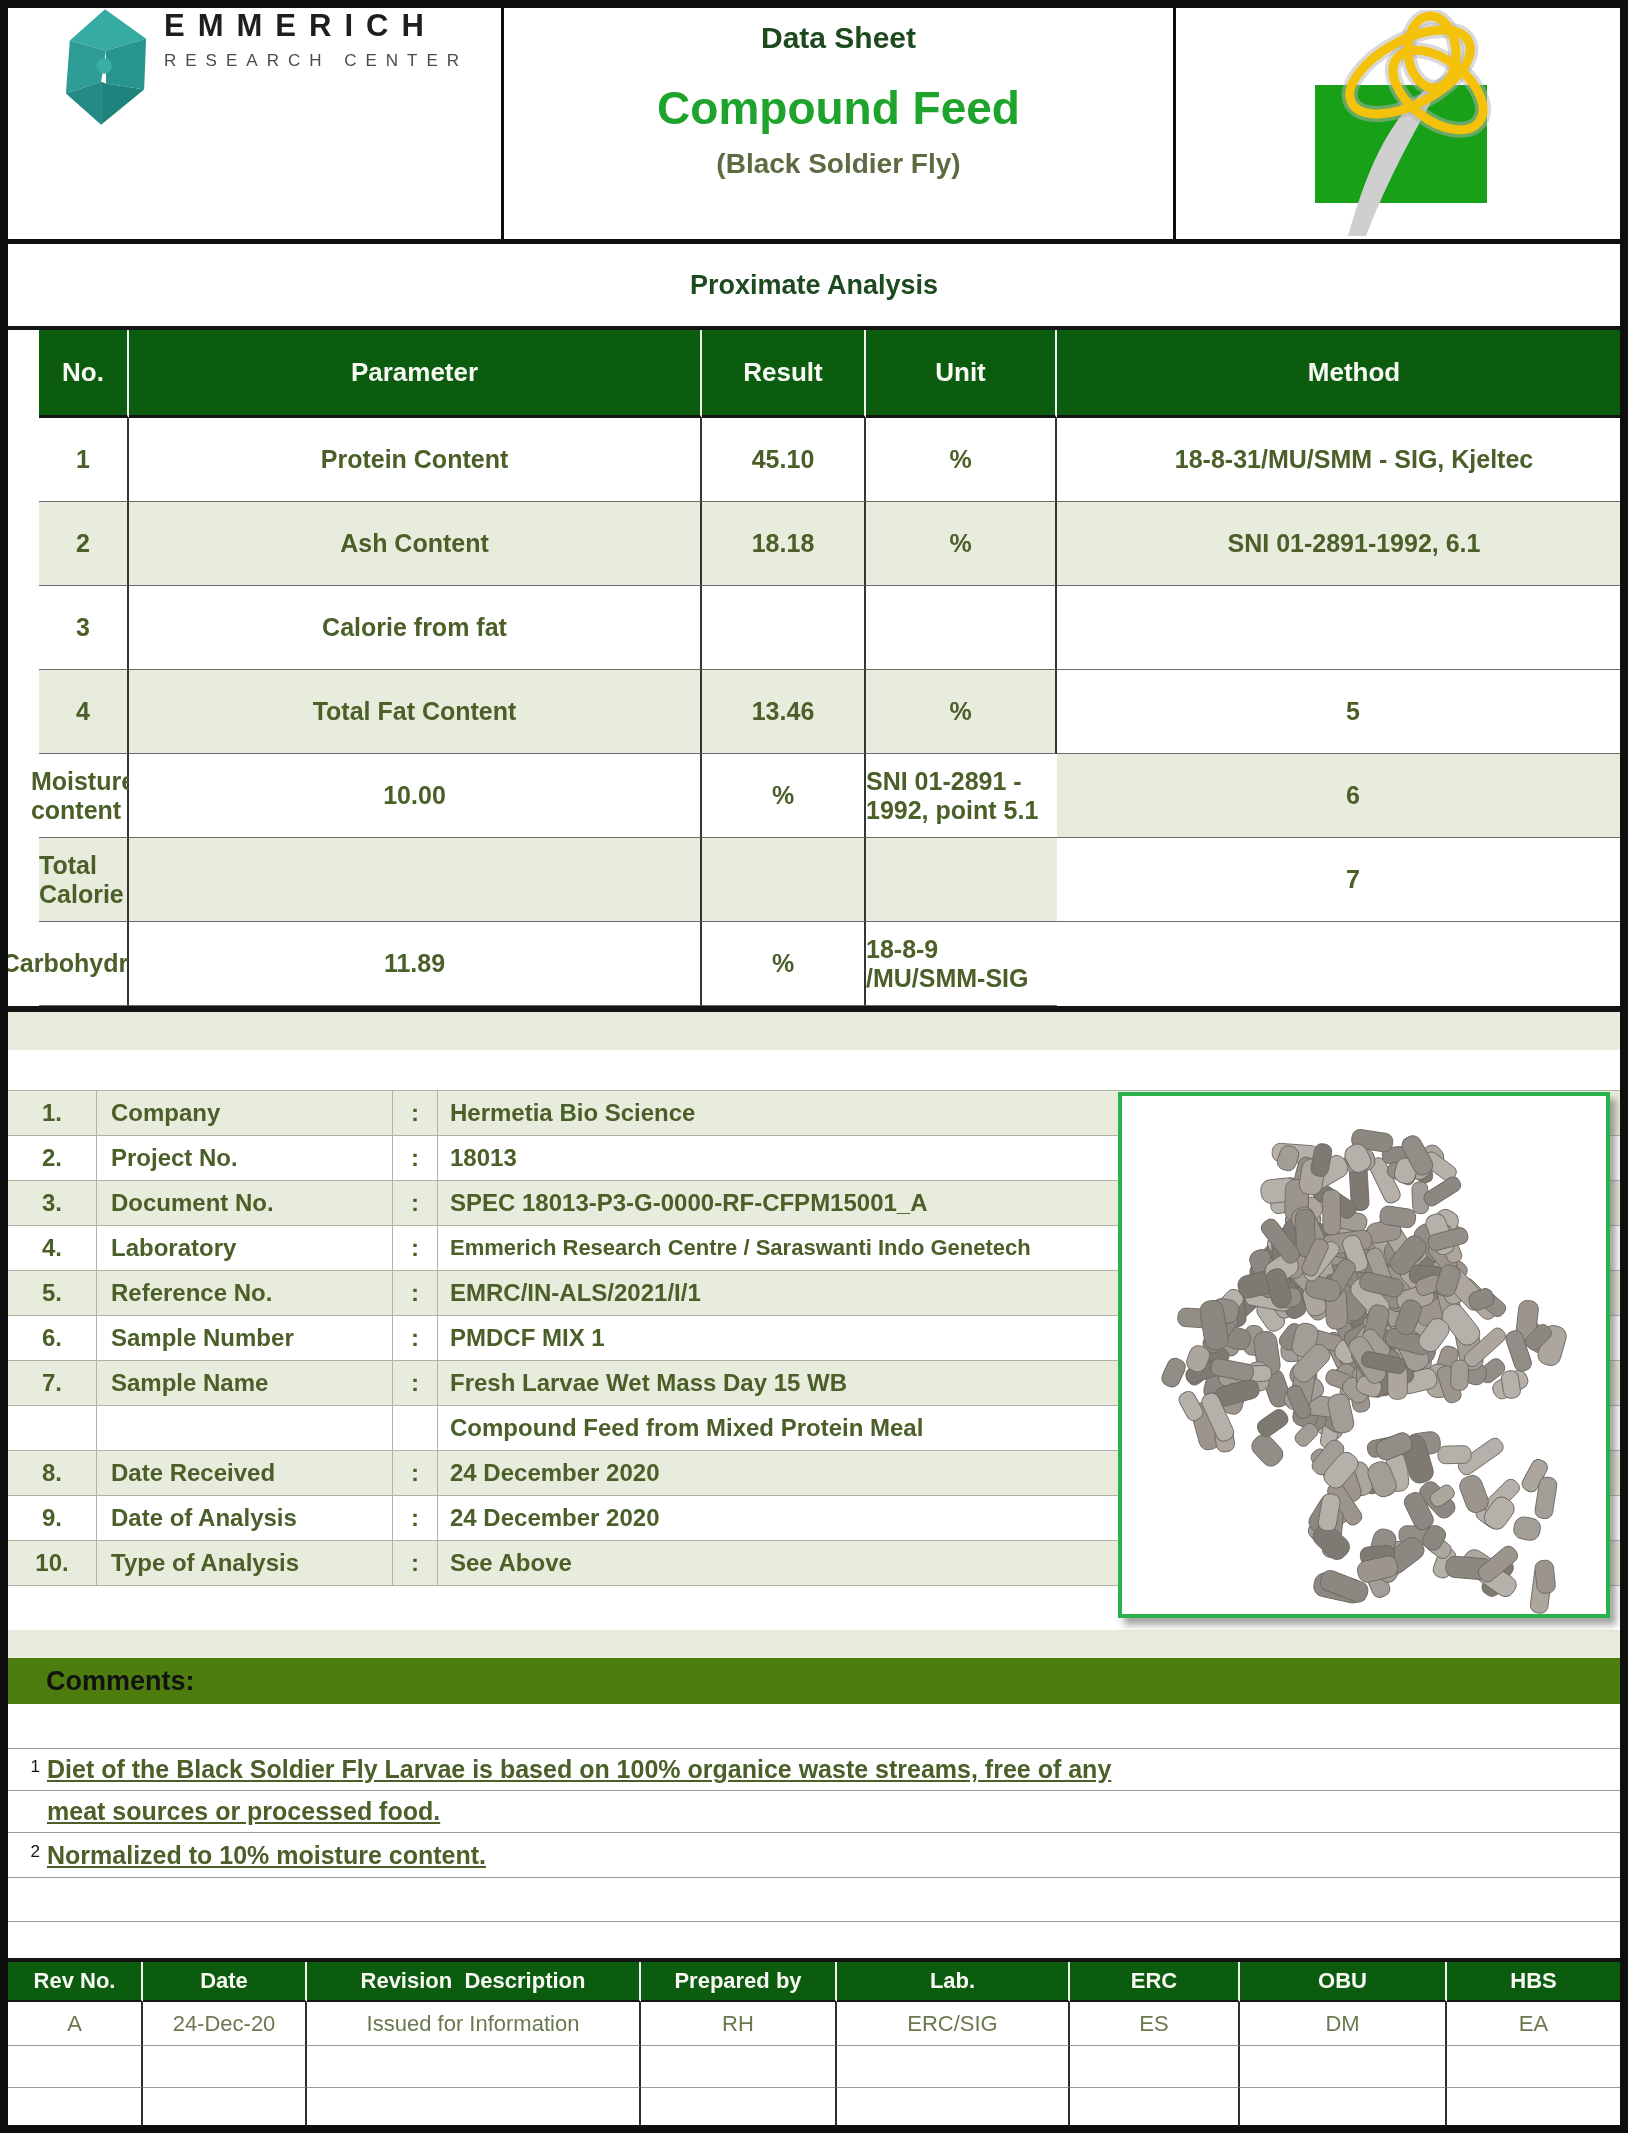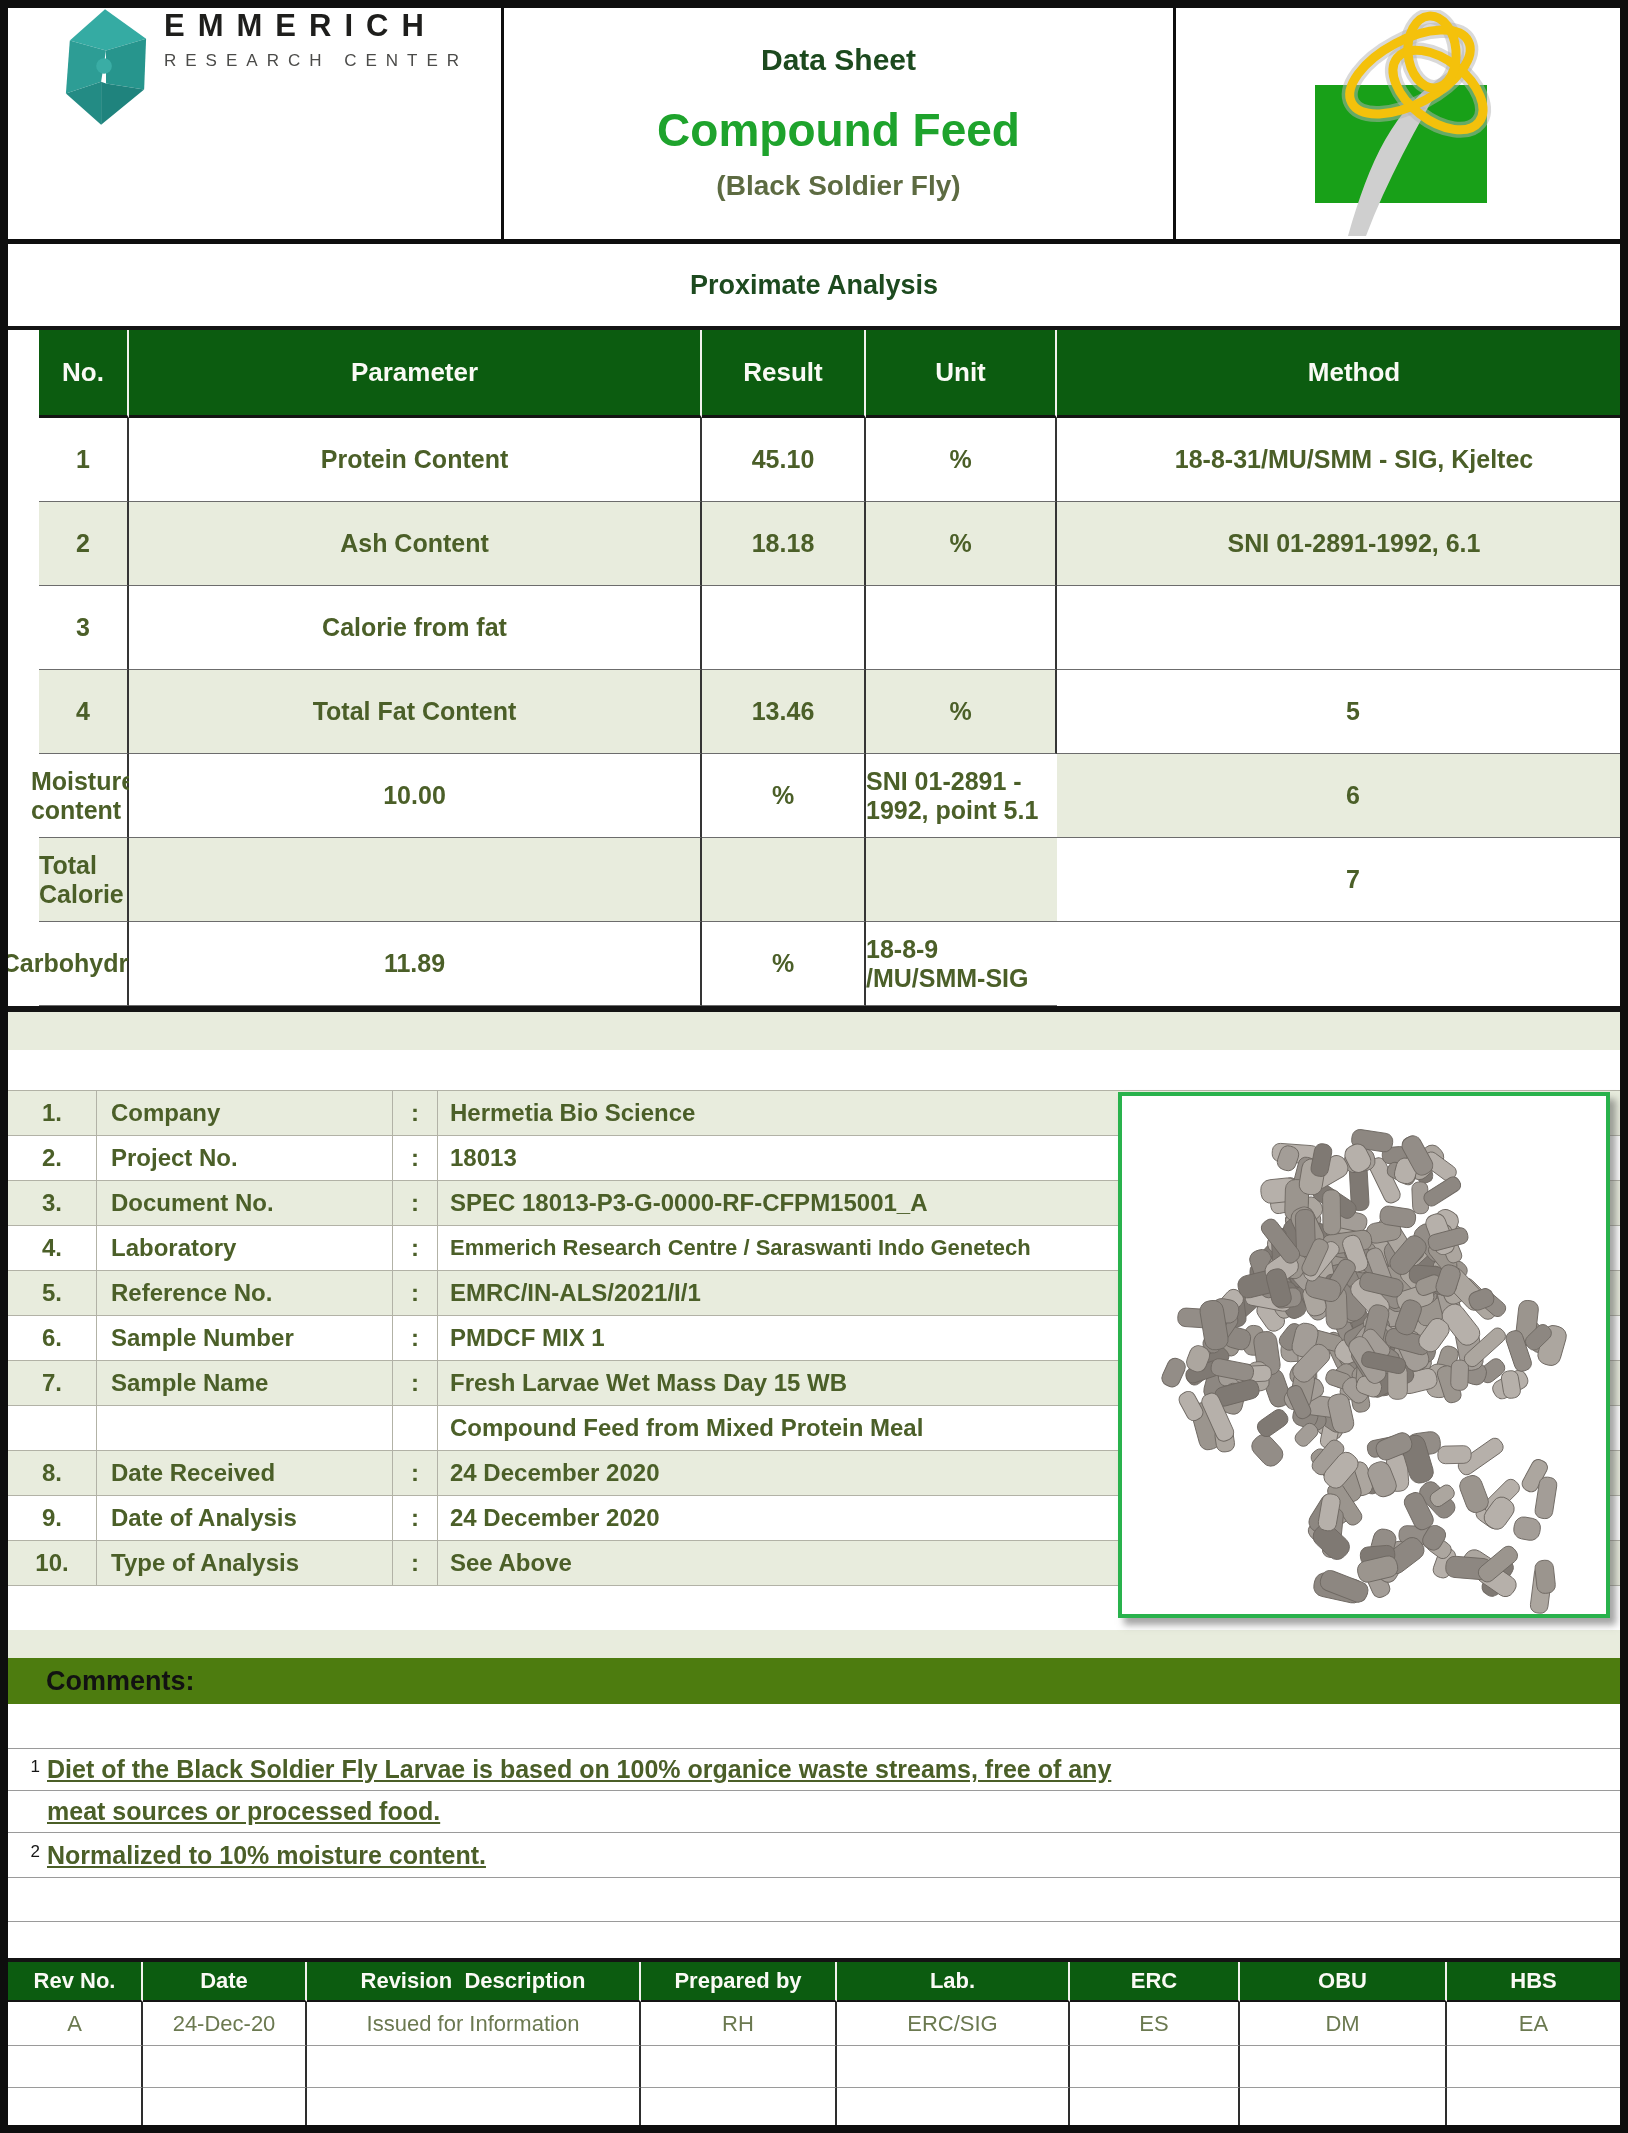--- a/index.html
+++ b/index.html
@@ -8,21 +8,21 @@
   .page-border{position:absolute;inset:0;border:8px solid #0e0e0e;pointer-events:none;z-index:50;}
 
   
   .hdr-divider{position:absolute;top:8px;height:231px;width:3px;background:#0e0e0e;z-index:5;}
   .hdr-bottom{position:absolute;left:8px;width:1612px;top:239px;height:5px;background:#0e0e0e;z-index:5;}
   .logo-cell{position:absolute;left:8px;top:8px;width:493px;height:231px;display:flex;align-items:flex-start;}
   .gem{margin-left:54px;}
   .logo-words{margin-left:14px;}
   .logo-name{font-size:31px;font-weight:bold;letter-spacing:13px;color:#1e1e1c;}
   .logo-sub{font-size:17px;letter-spacing:9px;color:#4b4b49;margin-top:7px;}
-  .title-cell{position:absolute;left:504px;top:8px;width:669px;height:231px;text-align:center;padding-top:34px;}
+  .title-cell{position:absolute;left:504px;top:8px;width:669px;height:231px;text-align:center;padding-top:12px;}
   .doc-type{font-size:30px;font-weight:bold;color:#1c4a1e;line-height:36px;}
   .doc-title{font-size:46px;font-weight:bold;color:#1ea32c;line-height:52px;margin-top:26px;}
   .doc-subtitle{font-size:28px;font-weight:bold;color:#5d6b42;line-height:34px;margin-top:13px;}
   .rlogo-cell{position:absolute;left:1176px;top:8px;width:444px;height:231px;}
 
   
   .section-title{position:absolute;left:8px;top:244px;width:1612px;height:82px;line-height:82px;
     text-align:center;font-size:27px;font-weight:bold;color:#1d4a1f;}
 
   

